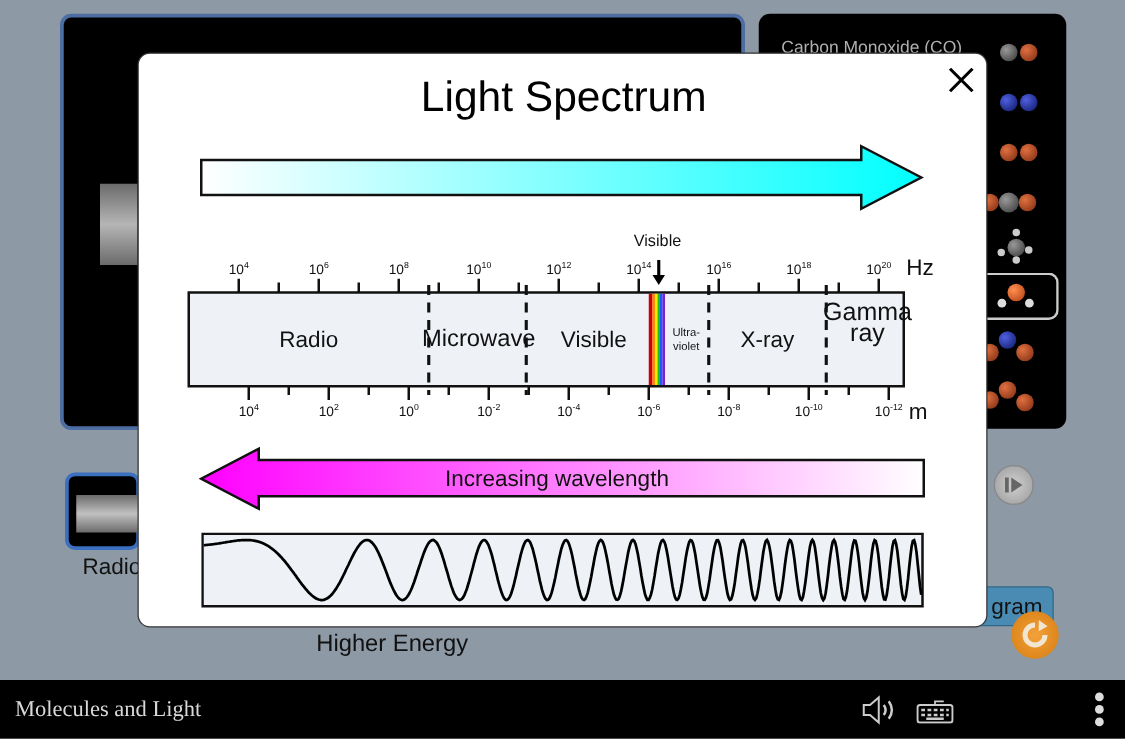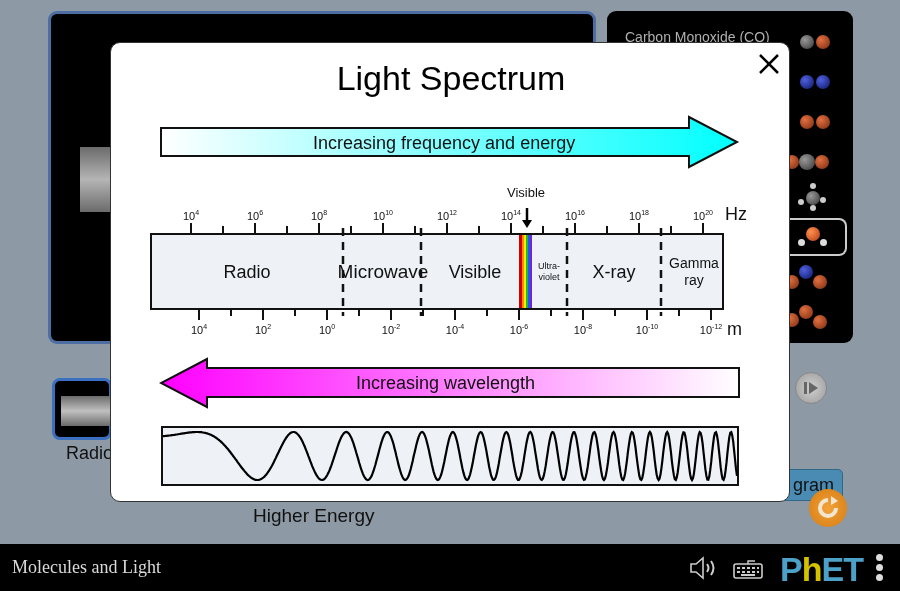--- a/index.html
+++ b/index.html
@@ -143,21 +143,20 @@
           <rect x="24" y="8" width="2" height="2"></rect>
         <rect x="4" y="12" width="3" height="2"></rect>
           <rect x="9" y="12" width="3" height="2"></rect>
           <rect x="14" y="12" width="3" height="2"></rect>
           <rect x="19" y="12" width="3" height="2"></rect>
           <rect x="24" y="12" width="2" height="2"></rect>
         <rect x="8" y="15" width="14" height="2"></rect>
       </g>
     </svg>
   </div>
-  <div class="phet-logo">P<span class="h">h</span>ET</div>
   <div class="nav-menu">
     <span></span>
       <span></span>
       <span></span>
   </div>
 </div>
 
 <div class="dialog">
   <div class="dialog-title">Light Spectrum</div>
   <div class="close-btn">
@@ -172,21 +171,20 @@
         <stop offset="0" stop-color="#ffffff"></stop>
         <stop offset="1" stop-color="#00ffff"></stop>
       </linearGradient>
       <linearGradient id="magGrad" x1="0" x2="1" y1="0" y2="0">
         <stop offset="0" stop-color="#ff00ff"></stop>
         <stop offset="1" stop-color="#ffffff"></stop>
       </linearGradient>
     </defs>
     <polygon points="2,13 530,13 530,2 578,27 530,52 530,41 2,41" fill="url(#cyanGrad)" stroke="#111" stroke-width="2"></polygon>
   </svg>
-  <div class="arrow-label" style="left:202px;top:90px">Increasing frequency and energy</div>
 
   <svg style="position:absolute;left:38px;top:165px" width="590" height="120" viewBox="0 0 590 120">
 
     <line x1="378" y1="-2" x2="378" y2="14" stroke="#000" stroke-width="2.5"></line>
     <polygon points="373,12 383,12 378,20" fill="#000"></polygon>
 
     <g stroke="#111" stroke-width="2">
       <line x1="42" y1="15" x2="42" y2="26"></line>
         <line x1="74" y1="18" x2="74" y2="26"></line>
       <line x1="106" y1="15" x2="106" y2="26"></line>
@@ -256,21 +254,21 @@
   <div class="unit" style="left:614px;top:161px">Hz</div>
 
   <div class="band-label" style="left:136px;top:229px;font-size:18px">Radio</div>
   <div class="band-label" style="left:272px;top:229px;font-size:19px">Microwave</div>
   <div class="band-label" style="left:364px;top:229px;font-size:18px">Visible</div>
   <div class="band-label" style="left:438px;top:229px;font-size:9px;line-height:11px">
       <div>Ultra-</div>
       <div>violet</div>
     </div>
   <div class="band-label" style="left:503px;top:229px;font-size:18px">X-ray</div>
-  <div class="band-label" style="left:583px;top:229px;font-size:14px;line-height:17px">
+  <div class="band-label" style="left:583px;top:216px;font-size:20px;line-height:17px">
       <div>Gamma</div>
       <div>ray</div>
     </div>
 
   <div class="tick-label" style="left:88px;top:280px"><span>10</span><sup>4</sup></div>
   <div class="tick-label" style="left:152px;top:280px"><span>10</span><sup>2</sup></div>
   <div class="tick-label" style="left:216px;top:280px"><span>10</span><sup>0</sup></div>
   <div class="tick-label" style="left:280px;top:280px"><span>10</span><sup>-2</sup></div>
   <div class="tick-label" style="left:344px;top:280px"><span>10</span><sup>-4</sup></div>
   <div class="tick-label" style="left:408px;top:280px"><span>10</span><sup>-6</sup></div>

